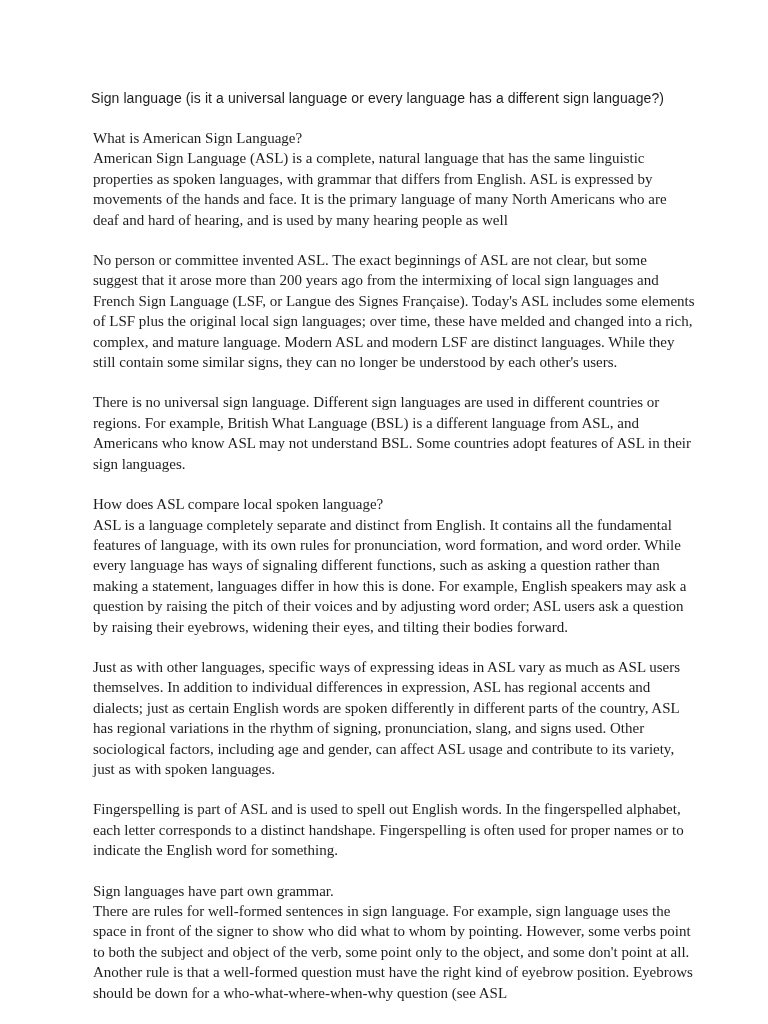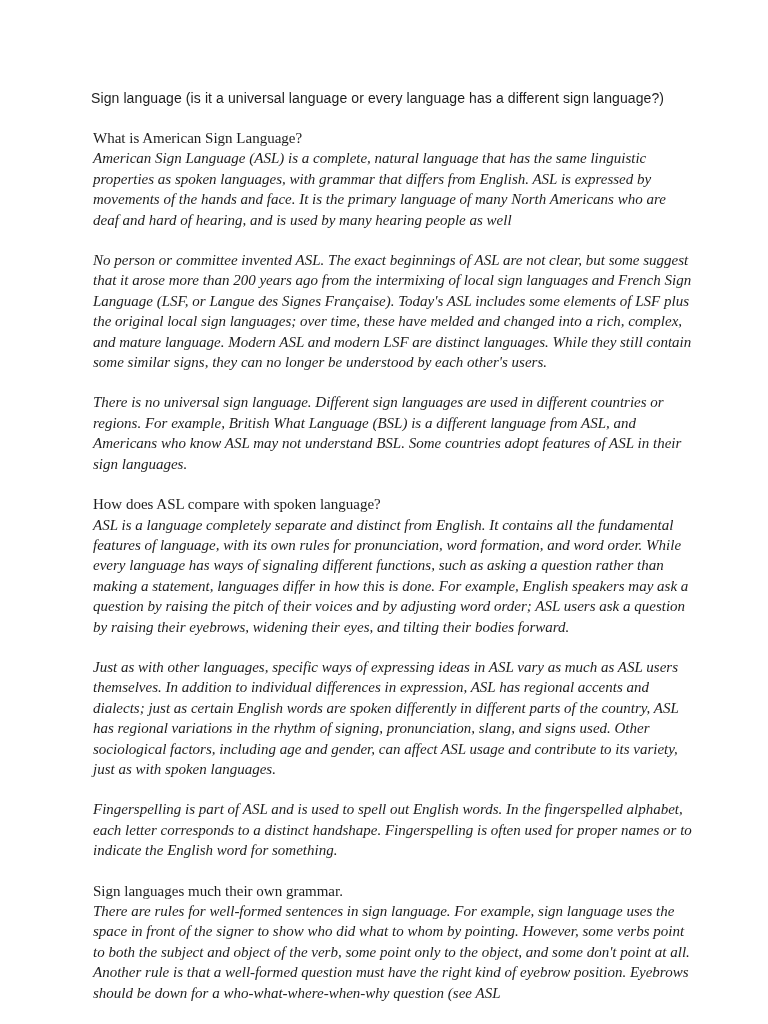--- a/index.html
+++ b/index.html
@@ -27,21 +27,21 @@
   }
   .block {
     width: 602px;
     margin: 20px 0 0 2px;
     font-family: "Liberation Serif", "DejaVu Serif", serif;
     font-size: 15px;
     line-height: 20.4px;
     text-align: left;
   }
   .section-heading { margin: 0; }
-  .section-para { margin: 0; font-style: italic; }
+  .section-para { margin: 0; }
 </style>
 </head>
 <body>
 
 <div class="page">
   <div class="doc-title">Sign language (is it a universal language or every language has a different sign language?)</div>
 
   <section class="block">
     <div class="section-heading">What is American Sign Language?</div>
     <div class="section-para">American Sign Language (ASL) is a complete, natural language that has the same linguistic properties as spoken languages, with grammar that differs from English. ASL is expressed by movements of the hands and face. It is the primary language of many North Americans who are deaf and hard of hearing, and is used by many hearing people as well</div>
@@ -50,31 +50,31 @@
   <section class="block">
     <div class="section-para">No person or committee invented ASL. The exact beginnings of ASL are not clear, but some suggest that it arose more than 200 years ago from the intermixing of local sign languages and French Sign Language (LSF, or Langue des Signes Française). Today's ASL includes some elements of LSF plus the original local sign languages; over time, these have melded and changed into a rich, complex, and mature language. Modern ASL and modern LSF are distinct languages. While they still contain some similar signs, they can no longer be understood by each other's users.</div>
   </section>
 
   <section class="block">
     <div class="section-heading"></div>
     <div class="section-para">There is no universal sign language. Different sign languages are used in different countries or regions. For example, British What Language (BSL) is a different language from ASL, and Americans who know ASL may not understand BSL. Some countries adopt features of ASL in their sign languages.</div>
   </section>
 
   <section class="block">
-    <div class="section-heading">How does ASL compare with spoken language?</div>
+    <div class="section-heading">How does ASL compare local spoken language?</div>
     <div class="section-para">ASL is a language completely separate and distinct from English. It contains all the fundamental features of language, with its own rules for pronunciation, word formation, and word order. While every language has ways of signaling different functions, such as asking a question rather than making a statement, languages differ in how this is done. For example, English speakers may ask a question by raising the pitch of their voices and by adjusting word order; ASL users ask a question by raising their eyebrows, widening their eyes, and tilting their bodies forward.</div>
   </section>
 
   <section class="block">
     <div class="section-heading"></div>
     <div class="section-para">Just as with other languages, specific ways of expressing ideas in ASL vary as much as ASL users themselves. In addition to individual differences in expression, ASL has regional accents and dialects; just as certain English words are spoken differently in different parts of the country, ASL has regional variations in the rhythm of signing, pronunciation, slang, and signs used. Other sociological factors, including age and gender, can affect ASL usage and contribute to its variety, just as with spoken languages.</div>
   </section>
 
   <section class="block">
     <div class="section-heading"></div>
     <div class="section-para">Fingerspelling is part of ASL and is used to spell out English words. In the fingerspelled alphabet, each letter corresponds to a distinct handshape. Fingerspelling is often used for proper names or to indicate the English word for something.</div>
   </section>
 
   <section class="block">
-    <div class="section-heading">Sign languages much their own grammar.</div>
+    <div class="section-heading">Sign languages have part own grammar.</div>
     <div class="section-para">There are rules for well-formed sentences in sign language. For example, sign language uses the space in front of the signer to show who did what to whom by pointing. However, some verbs point to both the subject and object of the verb, some point only to the object, and some don't point at all. Another rule is that a well-formed question must have the right kind of eyebrow position. Eyebrows should be down for a who-what-where-when-why question (see ASL</div>
   </section>
 </div>
 
 </body></html>

